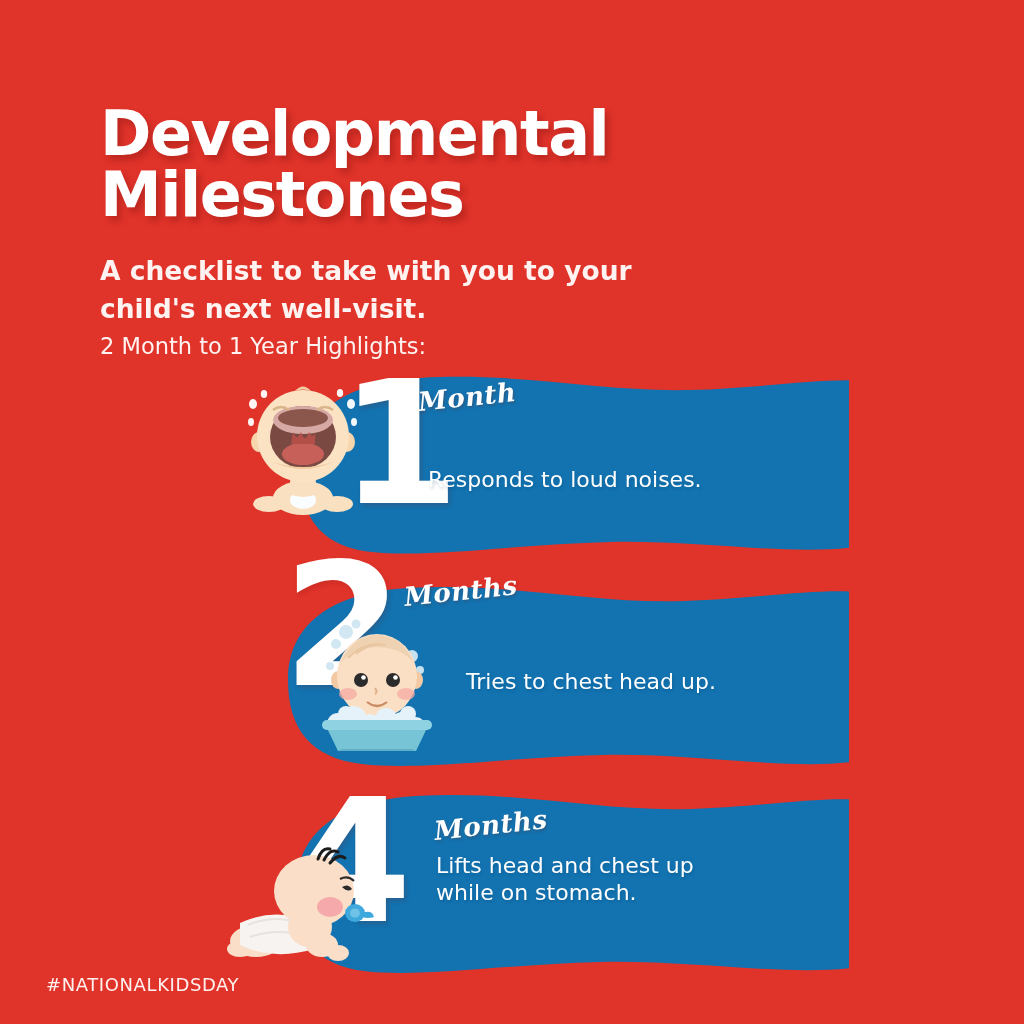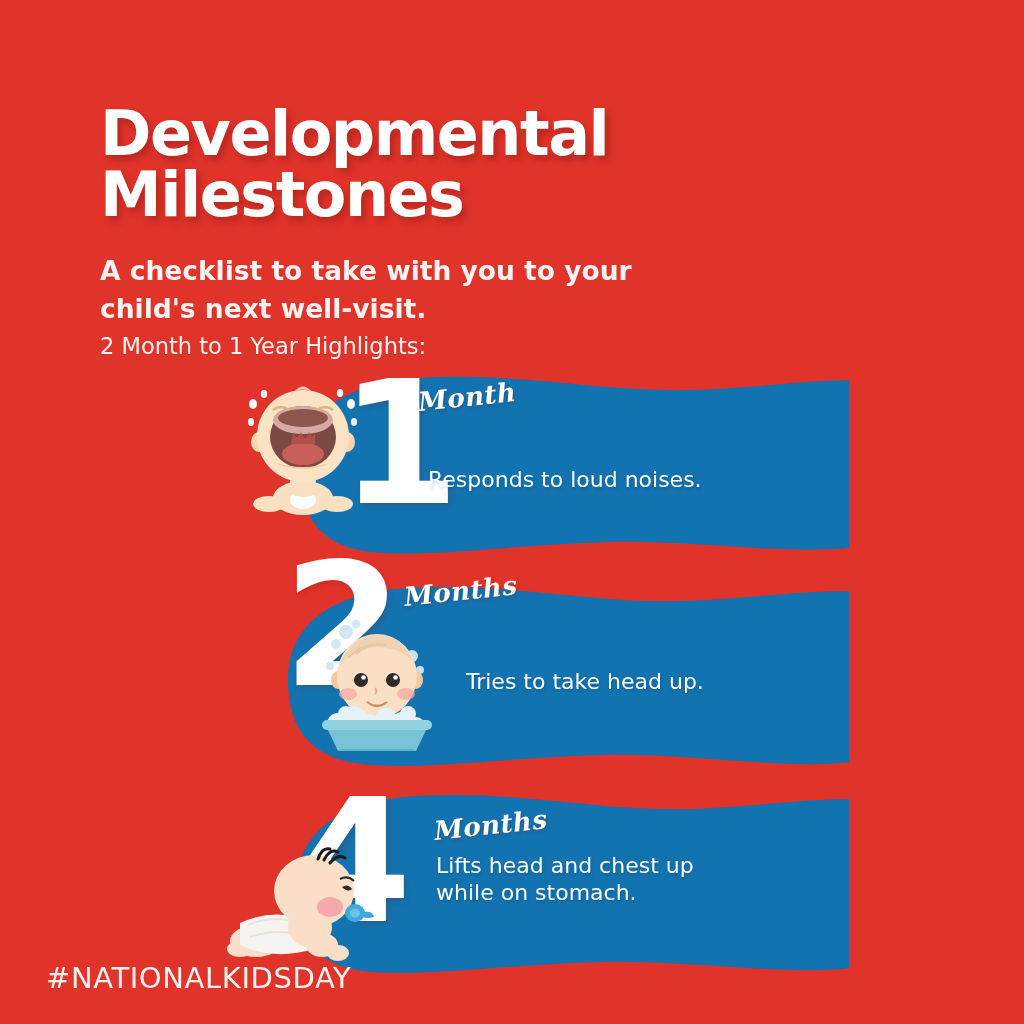--- a/index.html
+++ b/index.html
@@ -136,21 +136,21 @@
     z-index: 7;
   }
   .illus svg { display: block; }
 
   
   #hashtag {
     position: absolute;
     left: 46px;
     bottom: 29px;
     color: #FFF1EF;
-    font-size: 29px;
+    font-size: 18px;
     font-weight: 400;
     letter-spacing: 0.6px;
     z-index: 8;
   }
 </style>
 </head>
 <body>
 
 <div id="poster">
 
@@ -244,21 +244,21 @@
 
         <path d="M 30 30 Q 38 24 46 30" stroke="#D9B58A" stroke-width="2.5" fill="none"></path>
         <path d="M 74 30 Q 82 24 90 30" stroke="#D9B58A" stroke-width="2.5" fill="none"></path>
       </svg>
     </div>
   </div>
 
   <div class="milestone">
     <div class="big-num" style="left:283px; top:540px;">2</div>
     <div class="unit-label" style="left:404px; top:576px;">Months</div>
-    <div class="ms-text" style="left:466px; top:668px; width:450px;">Tries to take head up.</div>
+    <div class="ms-text" style="left:466px; top:668px; width:450px;">Tries to chest head up.</div>
 
     <div class="illus" style="left:312px; top:618px;">
       <svg width="130" height="135" viewBox="0 0 130 135" aria-hidden="true">
 
         <g fill="#CFE7F2" opacity="0.95">
           <circle cx="34" cy="14" r="7"></circle>
           <circle cx="24" cy="26" r="5"></circle>
           <circle cx="44" cy="6" r="4.5"></circle>
           <circle cx="100" cy="38" r="6"></circle>
           <circle cx="108" cy="52" r="4"></circle>

